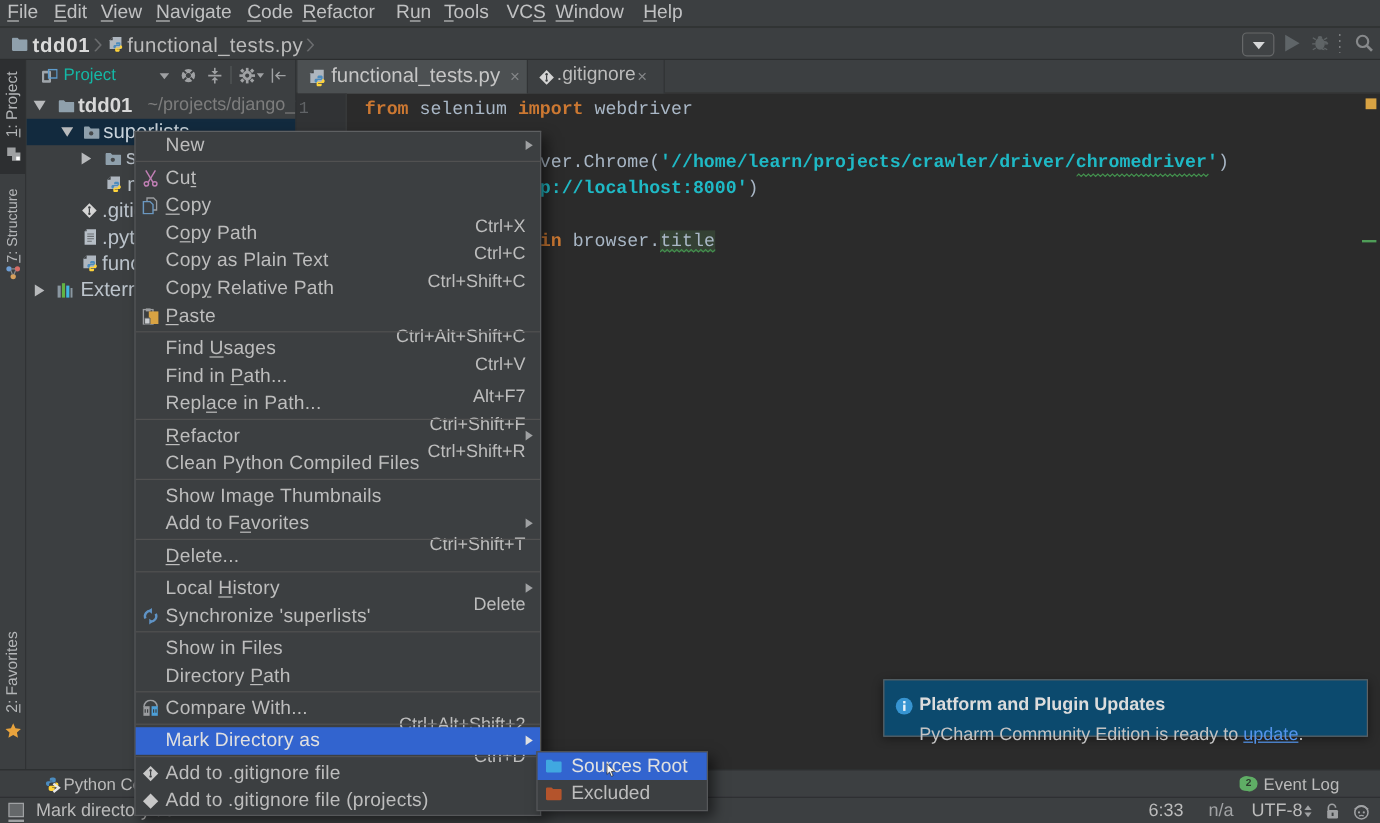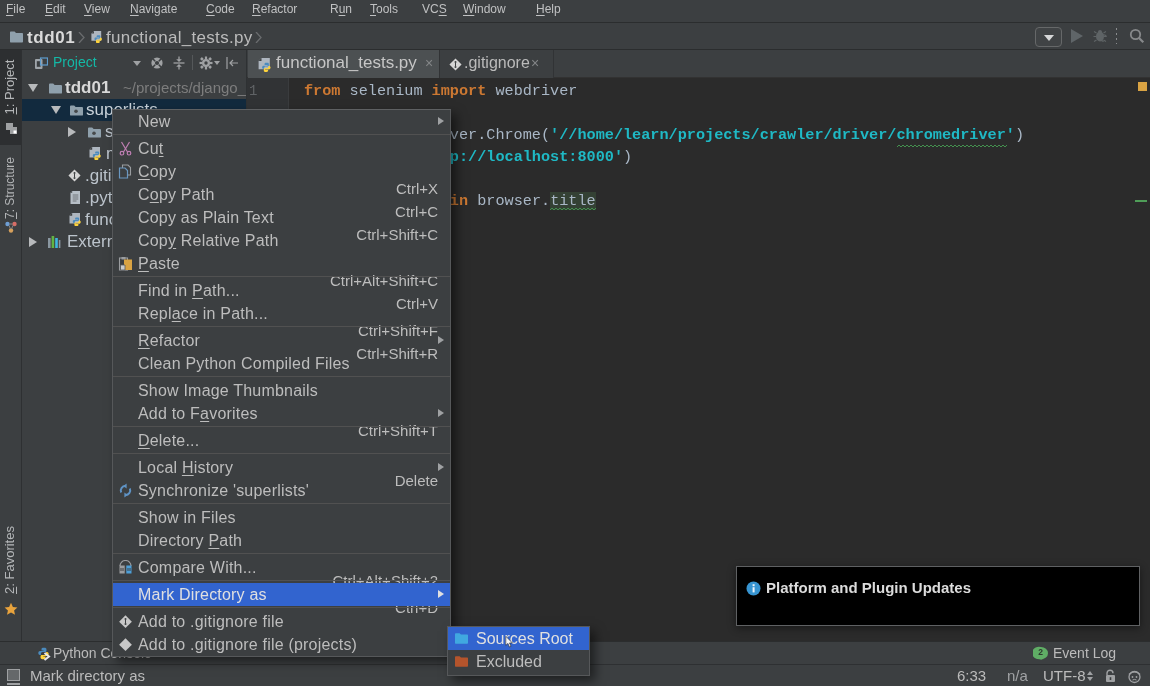--- a/index.html
+++ b/index.html
@@ -2,21 +2,21 @@
 <html><head>
 <meta charset="utf-8">
 <style>
 * { margin:0; padding:0; box-sizing:border-box; }
 html,body { width:1150px; height:686px; overflow:hidden; }
 body { font-family:"Liberation Sans",sans-serif; background:#3c3f41; position:relative; color:#bbbbbb; }
 .abs { position:absolute; }
 u { text-decoration:underline; text-underline-offset:2px; }
 
 
-#menubar { position:absolute; left:0; top:0; width:1150px; height:23px; background:#3c3f41; border-bottom:1px solid #2b2d2e; font-size:12px; color:#c0c1c2; }
+#menubar { position:absolute; left:0; top:0; width:1150px; height:23px; background:#3c3f41; border-bottom:1px solid #2b2d2e; font-size:16px; color:#c0c1c2; }
 #menubar span { position:absolute; top:2px; }
 
 
 #crumbs { position:absolute; left:0; top:24px; width:1150px; height:26px; background:#3c3f41; border-bottom:1px solid #2b2d2e; }
 #crumbs .t { position:absolute; top:4px; font-size:15px; }
 
 
 #stripe { position:absolute; left:0; top:50px; width:22px; height:591px; background:#3c3f41; border-right:1px solid #2e3032; }
 .vlabel { position:absolute; height:16px; line-height:16px; font-size:13px; text-align:center; white-space:nowrap; transform:rotate(-90deg); color:#b4b6b8; }
 
@@ -33,21 +33,21 @@
 #code { position:absolute; left:0; top:28px; width:903px; height:563px; font:15.2px "Liberation Mono",monospace; color:#a9b7c6; }
 .cl { position:absolute; left:57px; height:22px; line-height:22px; white-space:pre; }
 .kw { color:#cc7832; font-weight:bold; }
 .str { color:#1fb9c5; font-weight:bold; }
 
 
 #btool { position:absolute; left:0; top:641px; width:1150px; height:23px; background:#3c3f41; border-top:1px solid #2b2d2e; font-size:14px; }
 #status { position:absolute; left:0; top:664px; width:1150px; height:22px; background:#3c3f41; border-top:1px solid #2e3032; font-size:15px; color:#bbbbbb; }
 
 
-#notif { position:absolute; left:736px; top:566px; width:404px; height:60px; background:#000000; border:1px solid #5f6163; box-shadow:0 2px 8px rgba(0,0,0,.45); font-size:15px; }
+#notif { position:absolute; left:736px; top:566px; width:404px; height:48px; background:#0c4a6e; border:1px solid #5f6163; box-shadow:0 2px 8px rgba(0,0,0,.45); font-size:15px; }
 
 
 #menu { position:absolute; left:112px; top:109px; width:339px; background:#3c3f41; border:1px solid #56585a; border-top:1px solid #5e6062; box-shadow:5px 5px 10px rgba(0,0,0,.5); z-index:50; font-size:16px; letter-spacing:.2px; color:#bdbdbd; }
 .mi { position:relative; height:23px; line-height:23px; padding-left:25px; white-space:nowrap; }
 .mi .sc { position:absolute; right:12px; top:0; color:#bdbdbd; font-size:15px; letter-spacing:0;margin-top:40px; }
 .mi .ic { position:absolute; left:5px; top:4px; width:15px; height:15px; }
 .mi .sub { position:absolute; right:6px; top:7px; width:0; height:0; border-left:6px solid #9fa1a3; border-top:4.5px solid transparent; border-bottom:4.5px solid transparent; }
 .msep { height:4px; position:relative; }
 .msep:after { content:""; position:absolute; left:0; right:0; top:1px; height:1px; background:#515151; }
 .hi { background:#3264cf; color:#e0e0e0; }
@@ -353,20 +353,21 @@
     </svg>
 </div>
 
 <div id="notif">
   <svg class="abs" style="left:9px;top:14px" width="15" height="15" viewBox="0 0 15 15">
       <circle cx="7.5" cy="7.5" r="7" fill="#3794d1"></circle>
       <rect x="6.6" y="6.2" width="2" height="5.2" fill="#eaf3fa"></rect>
       <rect x="6.6" y="3.2" width="2" height="2" fill="#eaf3fa"></rect>
     </svg>
   <div class="abs" style="left:29px;top:12px;font-weight:bold;color:#dcdcdc">Platform and Plugin Updates</div>
+  <div class="abs" style="left:29px;top:37px;color:#c3c3c3">PyCharm Community Edition is ready to <span style="color:#5394ec;text-decoration:underline">update</span>.</div>
 </div>
 
 <div id="menu">
   <div class="mi">New<span class="sub"></span></div>
   <div class="msep"></div>
   <div class="mi">Cu<u>t</u><span class="sc">Ctrl+X</span>
     <svg class="ic" viewBox="0 0 15 15">
         <g stroke="#c07fb4" stroke-width="1.2" fill="none">
           <path d="M3.5 1 L9.5 11"></path>
           <path d="M11.5 1 L5.5 11"></path>
@@ -388,20 +389,21 @@
   <div class="mi">Cop<u>y</u> Relative Path<span class="sc">Ctrl+Alt+Shift+C</span></div>
   <div class="mi"><u>P</u>aste<span class="sc">Ctrl+V</span>
     <svg class="ic" viewBox="0 0 15 15">
         <rect x="1.5" y="2" width="8" height="12" fill="none" stroke="#9b9da0" stroke-width="1.1"></rect>
         <rect x="3.5" y="1" width="4" height="2.5" fill="#9b9da0"></rect>
         <rect x="6" y="3.5" width="8" height="10.5" fill="#d9a343"></rect>
         <path d="M2.5 9 H7 V14 H2.5 Z" fill="#c9cccf" stroke="#55585a" stroke-width=".8"></path>
       </svg>
   </div>
   <div class="msep"></div>
+  <div class="mi">Find <u>U</u>sages<span class="sc">Alt+F7</span></div>
   <div class="mi">Find in <u>P</u>ath...<span class="sc">Ctrl+Shift+F</span></div>
   <div class="mi">Repl<u>a</u>ce in Path...<span class="sc">Ctrl+Shift+R</span></div>
   <div class="msep"></div>
   <div class="mi"><u>R</u>efactor<span class="sub"></span></div>
   <div class="mi">Clean Python Compiled Files</div>
   <div class="msep"></div>
   <div class="mi">Show Image Thumbnails<span class="sc">Ctrl+Shift+T</span></div>
   <div class="mi">Add to F<u>a</u>vorites<span class="sub"></span></div>
   <div class="msep"></div>
   <div class="mi"><u>D</u>elete...<span class="sc">Delete</span></div>

